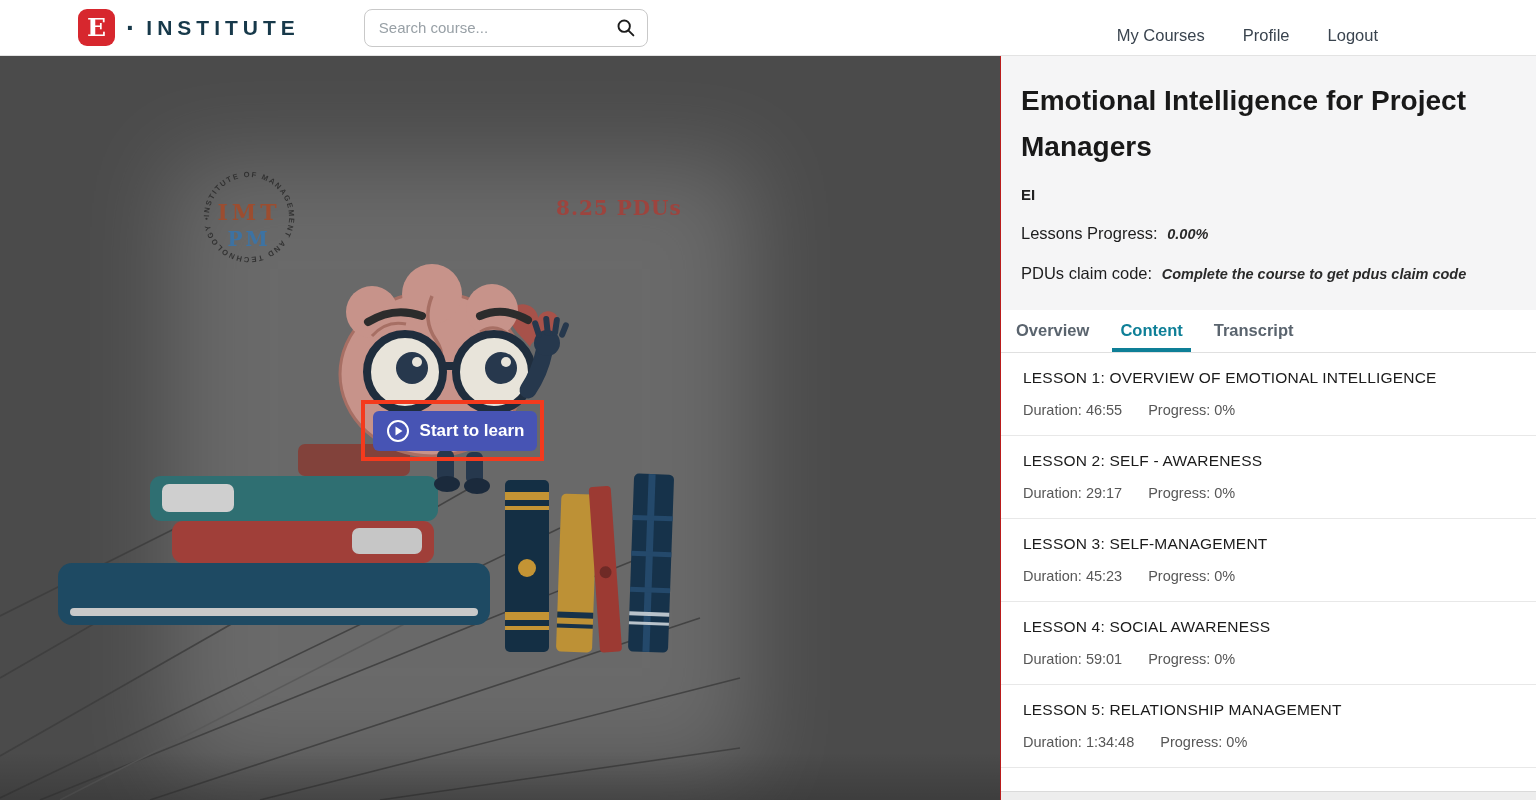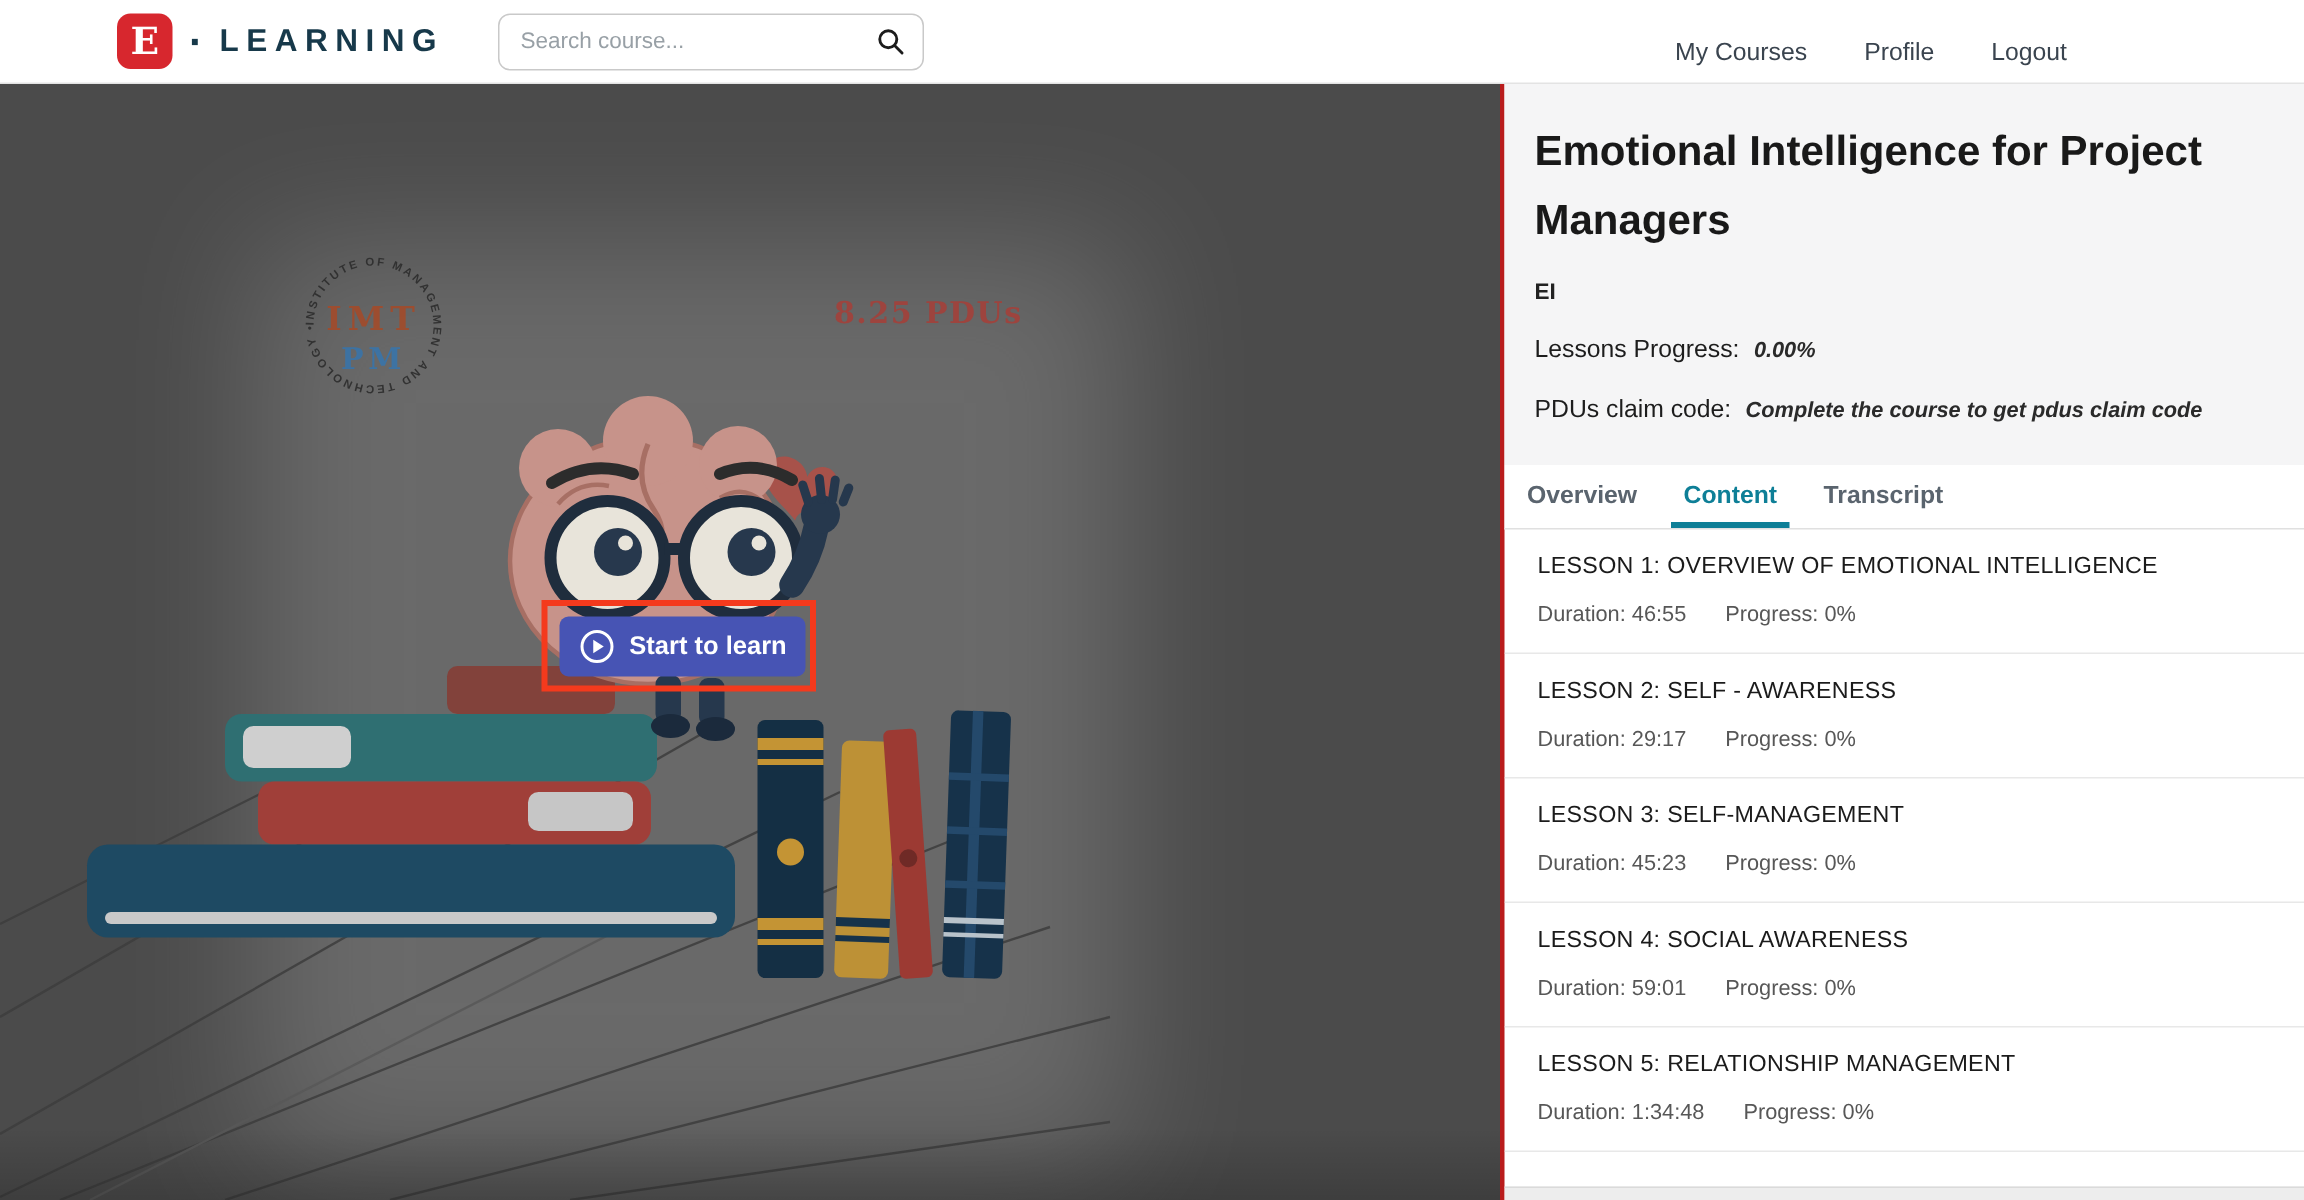--- a/index.html
+++ b/index.html
@@ -11,21 +11,21 @@
             display:flex; align-items:center; position:relative; z-index:10; }
   .brand { display:flex; align-items:center; margin-left:78px; cursor:pointer; }
   .brand-icon { width:37px; height:37px; background:#d7272e; border-radius:9px;
                 color:#fff; font-family:"DejaVu Serif", serif; font-weight:bold;
                 font-size:25px; display:flex; align-items:center; justify-content:center; }
   .brand-dot { margin:0 11px; color:#17394a; font-size:28px; font-weight:bold; line-height:1; }
   .brand-name { color:#17394a; font-size:21px; font-weight:bold; letter-spacing:5px; }
   .search-wrap { position:relative; margin-left:36px; }
   .search-wrap input { width:284px; height:38px; border:1px solid #c9c9c9; border-radius:8px;
                        padding:0 24px 0 14px; font-size:15px; color:#333; outline:none;
-                       font-family:"Liberation Sans", sans-serif; }
+                       font-family:"Liberation Sans", sans-serif;margin-left:28px; }
   .search-wrap input::placeholder { color:#98a0a6; }
   .search-icon { position:absolute; right:12px; top:8px; width:21px; height:21px; cursor:pointer; }
   .nav-links { margin-left:auto; margin-right:158px; display:flex; gap:38px; }
   .nav-link { font-size:16.5px; color:#3a444f; cursor:pointer; white-space:nowrap;margin-top:16px; }
 
   
   .main { display:flex; height:744px; }
 
   
   .video-area { width:1000px; position:relative; background:#4b4b4b; overflow:hidden; }
@@ -36,21 +36,21 @@
                 font-size:20px; font-weight:600; color:#9d443e; letter-spacing:1px; }
   .start-annotation { position:absolute; left:361px; top:344px; width:183px; height:61px;
                       border:4px solid #f43a1d; z-index:6; }
   .start-btn { position:absolute; left:373px; top:355px; width:164px; height:40px;
                background:#4754b4; border:none; border-radius:6px; color:#fff;
                font-size:17px; font-weight:bold; display:flex; align-items:center;
                justify-content:center; gap:10px; cursor:pointer; z-index:5;
                font-family:"Liberation Sans", sans-serif; }
 
   
-  .course-panel { width:536px; height:744px; background:#fff; border-left:3px solid #b91c1c;
+  .course-panel { width:536px; height:744px; background:#fff; border-left:1px solid #b91c1c;
                   display:flex; flex-direction:column; }
   .panel-header { background:#f5f5f6; padding:22px 40px 27px 20px; }
   .course-title { font-size:28px; font-weight:700; color:#191919; line-height:46px; }
   .course-short { margin-top:16px; font-size:15px; color:#222; font-weight:700; }
   .meta-line { margin-top:21px; font-size:16.5px; color:#1d1d1d; }
   .meta-line .meta-value { font-style:italic; font-size:14.5px; font-weight:600; color:#2a2a2a; margin-left:5px; }
   .tabs { display:flex; gap:15px; padding-left:7px; border-bottom:1px solid #e0e0e0; background:#fff; }
   .tab { padding:11px 8px 8px; font-size:16.5px; font-weight:700; color:#5a646e;
          cursor:pointer; border-bottom:4px solid transparent; }
   .tab.active { color:#0e7f97; border-bottom-color:#0e7f97; }
@@ -60,21 +60,21 @@
   .lesson-meta { margin-top:15px; font-size:14.5px; color:#575757; display:flex; gap:26px; }
   .panel-footer-strip { margin-top:auto; height:9px; background:#ededed; border-top:1px solid #dadada; }
 </style>
 </head>
 <body>
 
 <header class="navbar">
   <div class="brand">
     <div class="brand-icon">E</div>
     <span class="brand-dot">·</span>
-    <span class="brand-name">LEARNING</span>
+    <span class="brand-name">INSTITUTE</span>
   </div>
   <div class="search-wrap">
     <input type="text" placeholder="Search course..." style="">
     <svg class="search-icon" viewBox="0 0 24 24" fill="none" stroke="#1c1c1c" stroke-width="2.2" stroke-linecap="round">
       <circle cx="10.5" cy="10.5" r="6.5"></circle>
         <line x1="15.5" y1="15.5" x2="21" y2="21"></line>
     </svg>
   </div>
   <nav class="nav-links">
     <span class="nav-link">My Courses</span>

